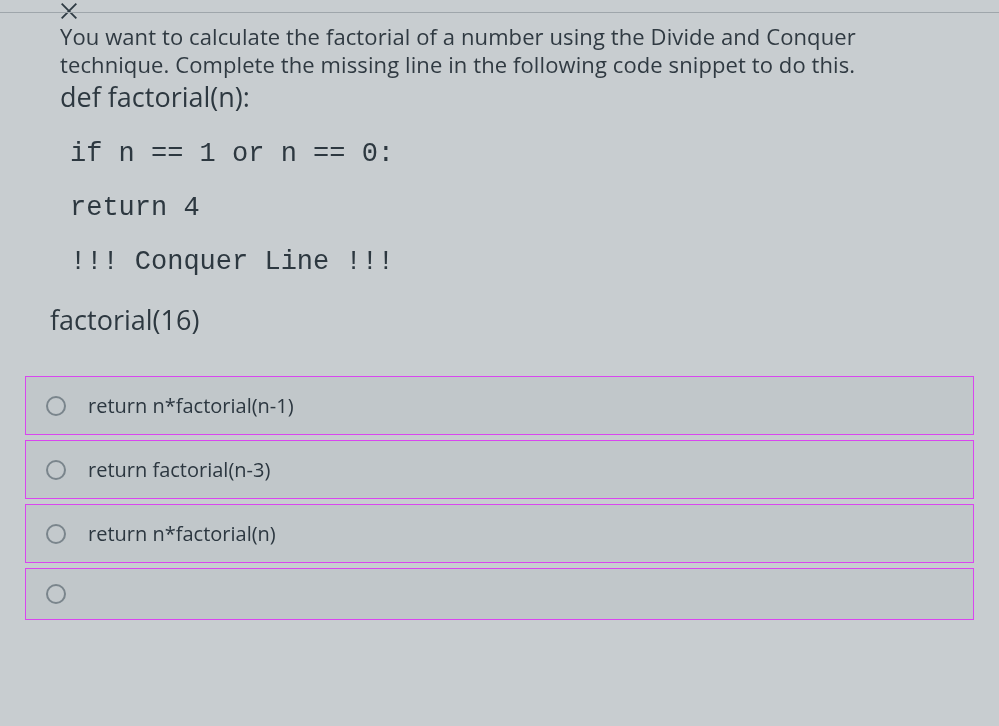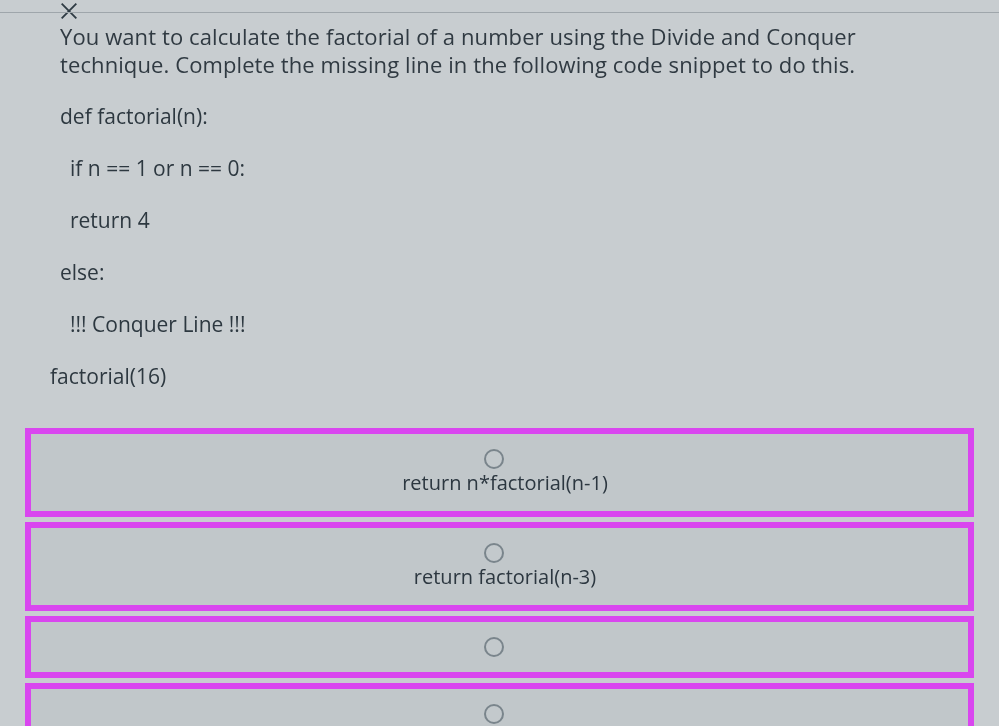--- a/index.html
+++ b/index.html
@@ -36,46 +36,45 @@
     }
     .question-body {
       padding-top: 22px;
       padding-left: 38px;
       padding-right: 10px;
     }
     .question-text {
       font-size: 22px;
       line-height: 1.28;
       color: #303a42;
-      margin-bottom: 24px;
       font-weight: 400;
       letter-spacing: 0.1px;
     }
     .code-line {
-      font-size: 21px;
+      font-size: 27px;
       color: #2d3840;
       margin-bottom: 24px;
       font-weight: 400;
     }
     .code-line.indent1 {
       padding-left: 10px;
+      font-family: Liberation Mono, monospace;
     }
     .options-wrap {
       margin-top: 38px;
       padding: 0 3px;
     }
     .option-row {
-      border: 6px solid #d946ef;
+      border: 1px solid #d946ef;
       background: #c1c7ca;
       margin-bottom: 5px;
-      padding: 15px 18px 15px 29px;
+      padding: 15px 18px 15px 20px;
       display: flex;
       align-items: center;
       cursor: pointer;
-      flex-direction: column;
     }
     .radio {
       width: 20px;
       height: 20px;
       border: 2px solid #7a858c;
       border-radius: 50%;
       background: #c3c9cc;
       flex-shrink: 0;
       margin-right: 22px;
     }
@@ -105,35 +104,35 @@
   </div>
 
   <div class="top-divider"></div>
 
   <div class="question-body">
     <p class="question-text">You want to calculate the factorial of a number using the Divide and Conquer technique. Complete the missing line in the following code snippet to do this.</p>
 
     <div class="code-line">def factorial(n):</div>
     <div class="code-line indent1">if n == 1 or n == 0:</div>
     <div class="code-line indent1">return 4</div>
-    <div class="code-line">else:</div>
     <div class="code-line indent1">!!! Conquer Line !!!</div>
     <div class="code-line" style="margin-left:-10px;">factorial(16)</div>
   </div>
 
   <div class="options-wrap">
     <div class="option-row">
       <div class="radio"></div>
       <span class="option-label">return n*factorial(n-1)</span>
     </div>
     <div class="option-row">
       <div class="radio"></div>
       <span class="option-label">return factorial(n-3)</span>
     </div>
     <div class="option-row">
       <div class="radio"></div>
+      <span class="option-label">return n*factorial(n)</span>
     </div>
     <div class="option-row">
       <div class="radio"></div>
     </div>
   </div>
 
 </div>
 
 </body></html>

